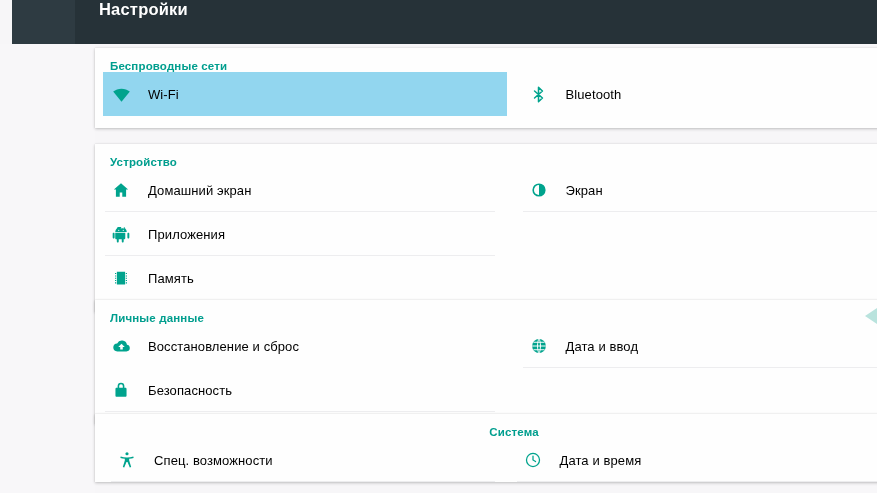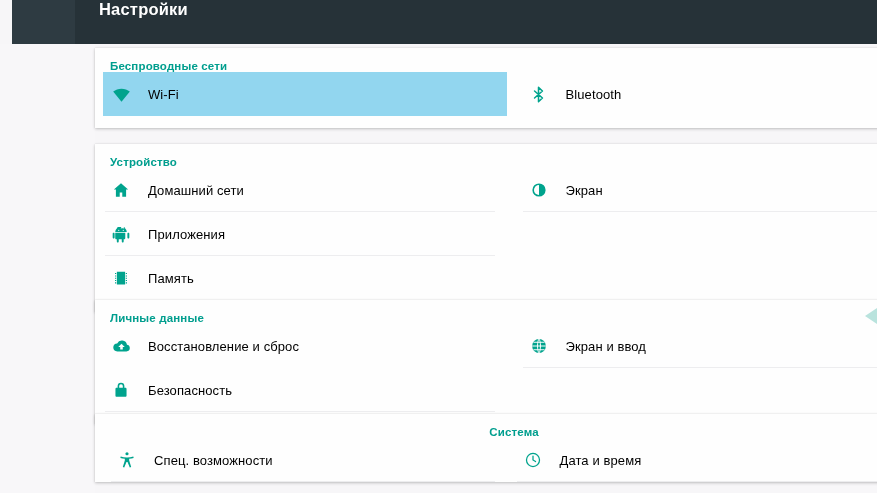--- a/index.html
+++ b/index.html
@@ -190,21 +190,21 @@
   <div class="card" id="card-device" style="top:100px;">
     <div class="section-header">Устройство</div>
     <div class="rows">
       <div class="col left">
         <div class="row divider">
           <span class="row-icon">
             <svg width="18" height="18" viewBox="0 0 24 24" fill="currentColor">
                 <path d="M12 3 2.5 11.2h2.7V21h5.1v-5.8h3.4V21h5.1v-9.8h2.7L12 3z"></path>
               </svg>
           </span>
-          <span class="row-label">Домашний сети</span>
+          <span class="row-label">Домашний экран</span>
         </div>
         <div class="row divider">
           <span class="row-icon">
             <svg width="18" height="18" viewBox="0 0 24 24" fill="currentColor">
                 <path d="M7.6 2.6 6.6 4.3A6.9 6.9 0 0 0 4.3 9.4h15.4a6.9 6.9 0 0 0-2.3-5.1l-1-1.7-.9.5 1 1.7a6 6 0 0 0-5 0l1-1.7-.9-.5zM9 6.3a.8.8 0 1 1 0 1.6.8.8 0 0 1 0-1.6zm6 0a.8.8 0 1 1 0 1.6.8.8 0 0 1 0-1.6zM4.3 10.4v7.3c0 .7.6 1.3 1.3 1.3h.8v3c0 .7.6 1.3 1.3 1.3s1.3-.6 1.3-1.3v-3h4v3c0 .7.6 1.3 1.3 1.3s1.3-.6 1.3-1.3v-3h.8c.7 0 1.3-.6 1.3-1.3v-7.3H4.3zM2.2 10.3c-.7 0-1.3.6-1.3 1.3v5c0 .7.6 1.3 1.3 1.3s1.3-.6 1.3-1.3v-5c0-.7-.6-1.3-1.3-1.3zm19.6 0c-.7 0-1.3.6-1.3 1.3v5c0 .7.6 1.3 1.3 1.3s1.3-.6 1.3-1.3v-5c0-.7-.6-1.3-1.3-1.3z"></path>
               </svg>
           </span>
           <span class="row-label">Приложения</span>
         </div>
         <div class="row">
@@ -257,21 +257,21 @@
       <div class="col right">
         <div class="row divider">
           <span class="row-icon">
             <svg width="18" height="18" viewBox="0 0 24 24" fill="none" stroke="currentColor" stroke-width="1.8">
                 <circle cx="12" cy="12" r="9.2" fill="currentColor" stroke="none"></circle>
                 <g stroke="#fefefe" stroke-width="1.3">
                   <path d="M2.8 12h18.4M12 2.8c2.6 2.6 2.6 15.8 0 18.4M12 2.8c-2.6 2.6-2.6 15.8 0 18.4M4.6 7h14.8M4.6 17h14.8"></path>
                 </g>
               </svg>
           </span>
-          <span class="row-label">Экран и ввод</span>
+          <span class="row-label">Дата и ввод</span>
         </div>
         <div class="row spacer"></div>
       </div>
     </div>
     <div class="card-pad-bottom"></div>
   </div>
 
   <div class="card" id="card-system" style="top:370px;text-align:center;">
     <div class="section-header">Система</div>
     <div class="rows">

